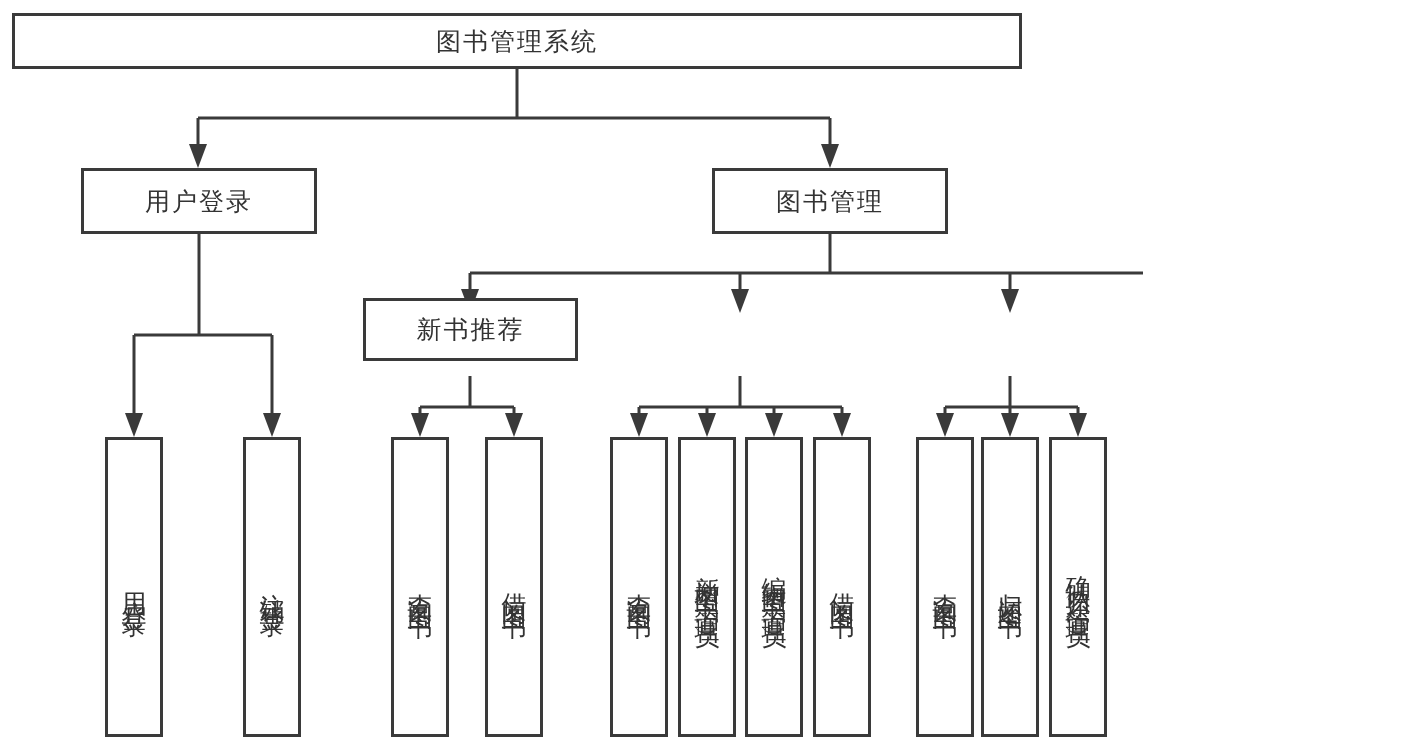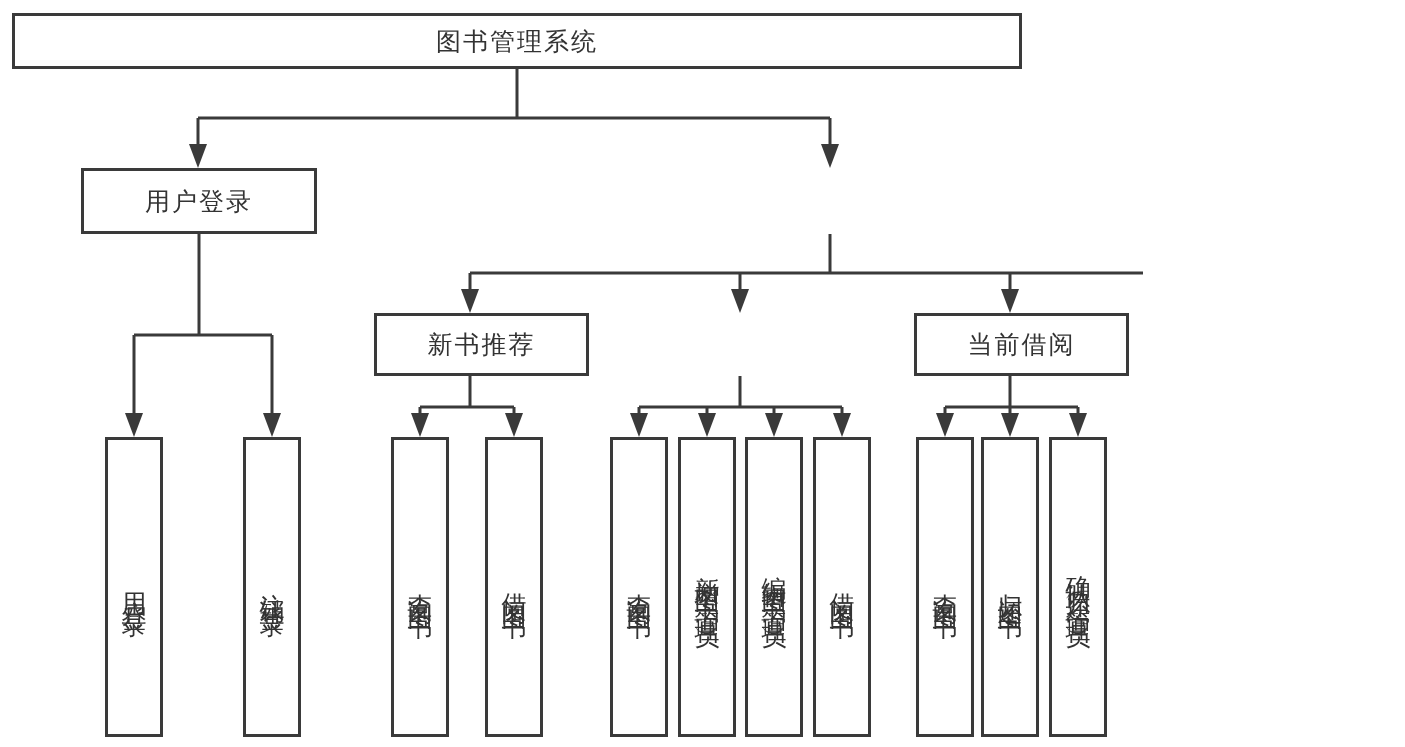--- a/index.html
+++ b/index.html
@@ -35,21 +35,21 @@
     border: 3px solid var(--line);
     background: var(--background);
     display: flex;
     align-items: center;
     justify-content: center;
     color: var(--text);
   }
   .hlabel { font-size: 25px; letter-spacing: 2px; white-space: nowrap; }
   .root-box  { left: 12px;  top: 13px;  width: 1010px; height: 56px; }
   .l2-box    { top: 168px; width: 236px; height: 66px; }
-  .sec-box   { top: 313px; width: 215px; height: 63px; margin-left: 11px; }
+  .sec-box   { top: 298px; width: 215px; height: 63px; }
   .leaf      { top: 437px; width: 58px;  height: 300px; }
   .leaf span {
     writing-mode: vertical-rl;
     text-orientation: mixed;
     font-size: 25px;
     letter-spacing: 7px;
     line-height: 1;
     white-space: nowrap;
   }
   .watermark {
@@ -104,26 +104,26 @@
     <polygon points="1333,413 1351,413 1342,437"></polygon>
   </svg>
 
   <div class="box root-box">
     <span class="hlabel">图书管理系统</span>
   </div>
 
   <div class="box l2-box" style="left:81px">
     <span class="hlabel">用户登录</span>
   </div>
+  <div class="box l2-box" style="left:712px">
+    <span class="hlabel">图书管理</span>
+  </div>
 
   <div class="box sec-box" style="left:363px">
     <span class="hlabel">新书推荐</span>
-  </div>
-  <div class="box sec-box" style="left:903px">
-    <span class="hlabel">当前借阅</span>
   </div>
 
   <div class="box leaf" style="left:105px">
     <span>用户登录</span>
   </div>
   <div class="box leaf" style="left:243px">
     <span>注销登录</span>
   </div>
 
   <div class="box leaf" style="left:391px">

